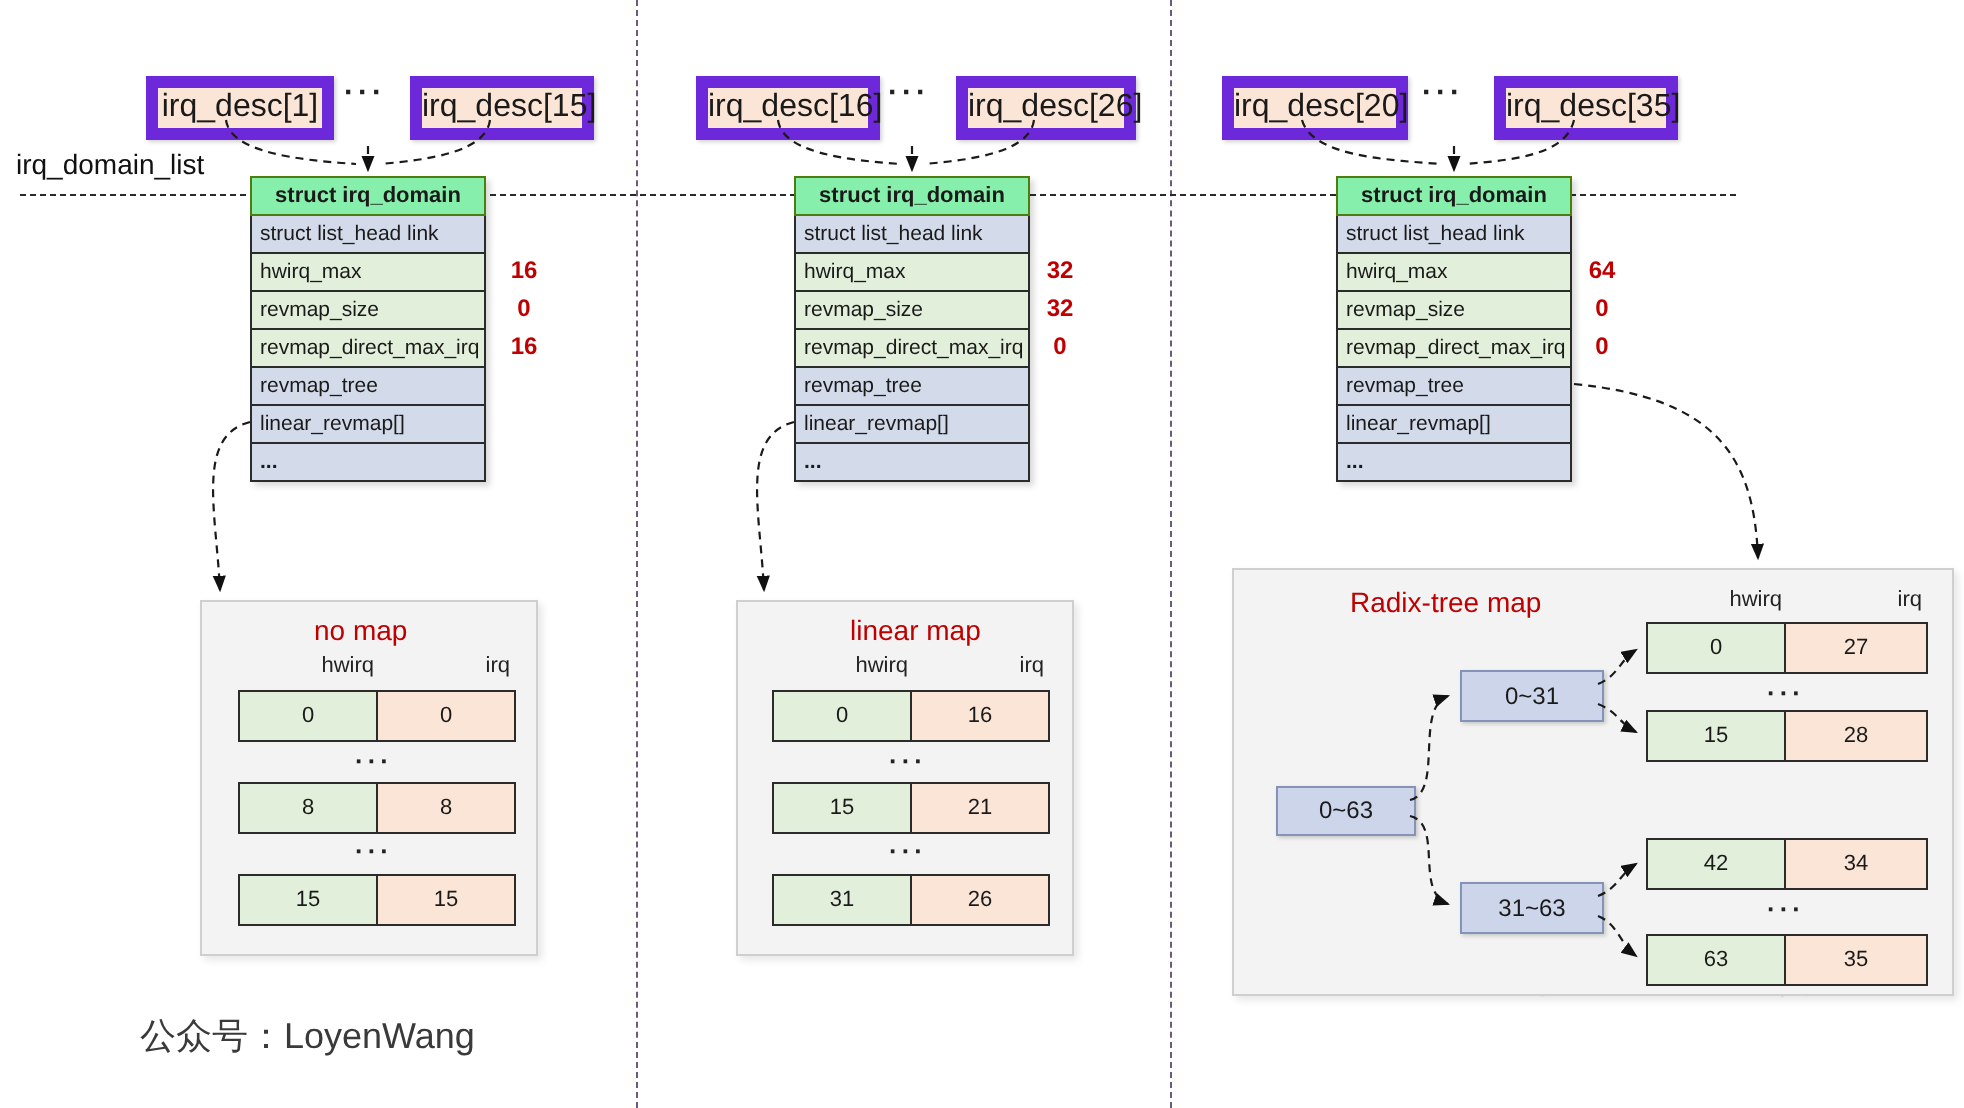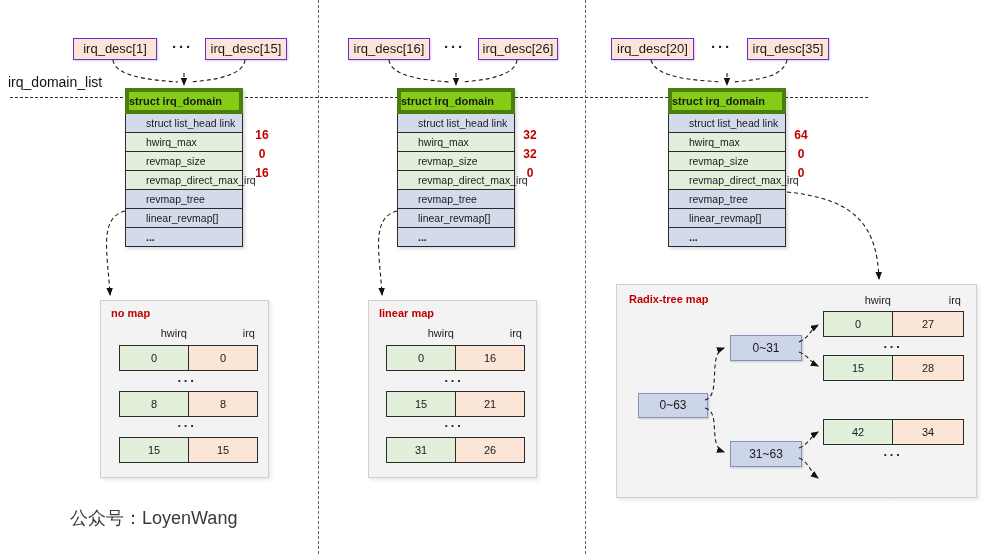--- a/index.html
+++ b/index.html
@@ -2,33 +2,33 @@
 <html><head>
 <meta charset="utf-8">
 <style>
   html,body{margin:0;padding:0;background:#fff;}
   .canvas{position:relative;width:982px;height:554px;background:#ffffff;overflow:hidden;
           font-family:"Liberation Sans","DejaVu Sans",sans-serif;color:#1a1a1a;}
   .vsep{position:absolute;top:0;height:554px;width:0;border-left:1px dashed #6b5b7b;z-index:0;}
   .hline{position:absolute;left:10px;top:97px;width:858px;height:0;border-top:1px dashed #2a2a2a;z-index:0;}
   .domlist-label{position:absolute;left:8px;top:74px;font-size:14px;color:#111;}
   .descbox{position:absolute;top:38px;height:20px;line-height:20px;text-align:center;
-           background:#fbe5d6;border:1px solid #6d28d9;font-size:13px;z-index:2;
+           background:#fbe5d6;border:6px solid #6d28d9;font-size:16px;z-index:2;
            box-shadow:1px 1px 2px rgba(0,0,0,.18);}
   .hdots{position:absolute;top:38px;font-size:15px;font-weight:bold;letter-spacing:2px;color:#222;z-index:2;}
   .struct{position:absolute;top:88px;width:118px;z-index:2;box-shadow:2px 2px 3px rgba(0,0,0,.15);}
-  .st-h{height:18px;line-height:18px;background:#84cc16;border:4px solid #4d7c0f;
+  .st-h{height:18px;line-height:18px;background:#86efac;border:1px solid #4d7c0f;text-align:center;
         font-size:11px;font-weight:bold;}
-  .st-r{height:18px;line-height:18px;border:1px solid #2b2b2b;border-top:none;padding-left:20px;font-size:10.5px;}
+  .st-r{height:18px;line-height:18px;border:1px solid #2b2b2b;border-top:none;padding-left:4px;font-size:10.5px;}
   .lav{background:#d3dbeb;} .grn{background:#e2efda;}
   .dotrow{font-weight:bold;}
   .vcol{position:absolute;top:126px;width:32px;text-align:center;color:#c00000;font-size:12px;font-weight:bold;z-index:2;}
   .vcol div{height:19px;line-height:19px;}
   .panel{position:absolute;background:#f3f3f3;border:1px solid #cfcfcf;z-index:1;box-shadow:2px 2px 4px rgba(0,0,0,.10);}
-  .panel-title{position:absolute;color:#c00000;font-weight:bold;font-size:11px;}
+  .panel-title{position:absolute;color:#c00000;font-weight:normal;font-size:14px;margin-left:46px;}
   .map-head{position:absolute;font-size:11px;color:#222;text-align:right;}
   .maprow{position:absolute;display:flex;}
   .mcell{width:68px;height:24px;line-height:24px;text-align:center;font-size:11px;border:1px solid #2b2b2b;}
   .mg{background:#e2efda;} .mp{background:#fbe5d6;border-left:none;}
   .mdots{position:absolute;text-align:center;font-weight:bold;font-size:13px;letter-spacing:2px;color:#222;}
   .node{position:absolute;background:#ccd5ea;border:1px solid #8494b8;text-align:center;font-size:12px;
         box-shadow:1px 1px 2px rgba(0,0,0,.18);}
   .footer{position:absolute;left:70px;top:506px;font-size:18px;color:#3a3a3a;text-align:center;}
   .watermark{position:absolute;left:700px;top:468px;font-size:26px;font-weight:bold;color:#d9d9d9;
              text-shadow:1px 1px 0 #ffffff,-1px -1px 0 #c9c9c9;}
@@ -158,20 +158,24 @@
     <div class="mdots" style="left:206px;top:54px;width:140px">···</div>
     <div class="maprow" style="left:206px;top:70px">
       <div class="mcell mg">15</div>
       <div class="mcell mp" style="width:70px">28</div>
     </div>
     <div class="maprow" style="left:206px;top:134px">
       <div class="mcell mg">42</div>
       <div class="mcell mp" style="width:70px">34</div>
     </div>
     <div class="mdots" style="left:206px;top:162px;width:140px">···</div>
+    <div class="maprow" style="left:206px;top:182px">
+      <div class="mcell mg">63</div>
+      <div class="mcell mp" style="width:70px">35</div>
+    </div>
   </div>
 
   <div class="footer">公众号：LoyenWang</div>
   <div class="watermark">知乎 @Linux内核库</div>
 
   <svg class="overlay" width="982" height="554">
     <defs>
       <marker id="ah" markerWidth="9" markerHeight="8" refX="6.5" refY="3" orient="auto">
         <path d="M0,0 L7.5,3 L0,6 z" fill="#111"></path>
       </marker>

